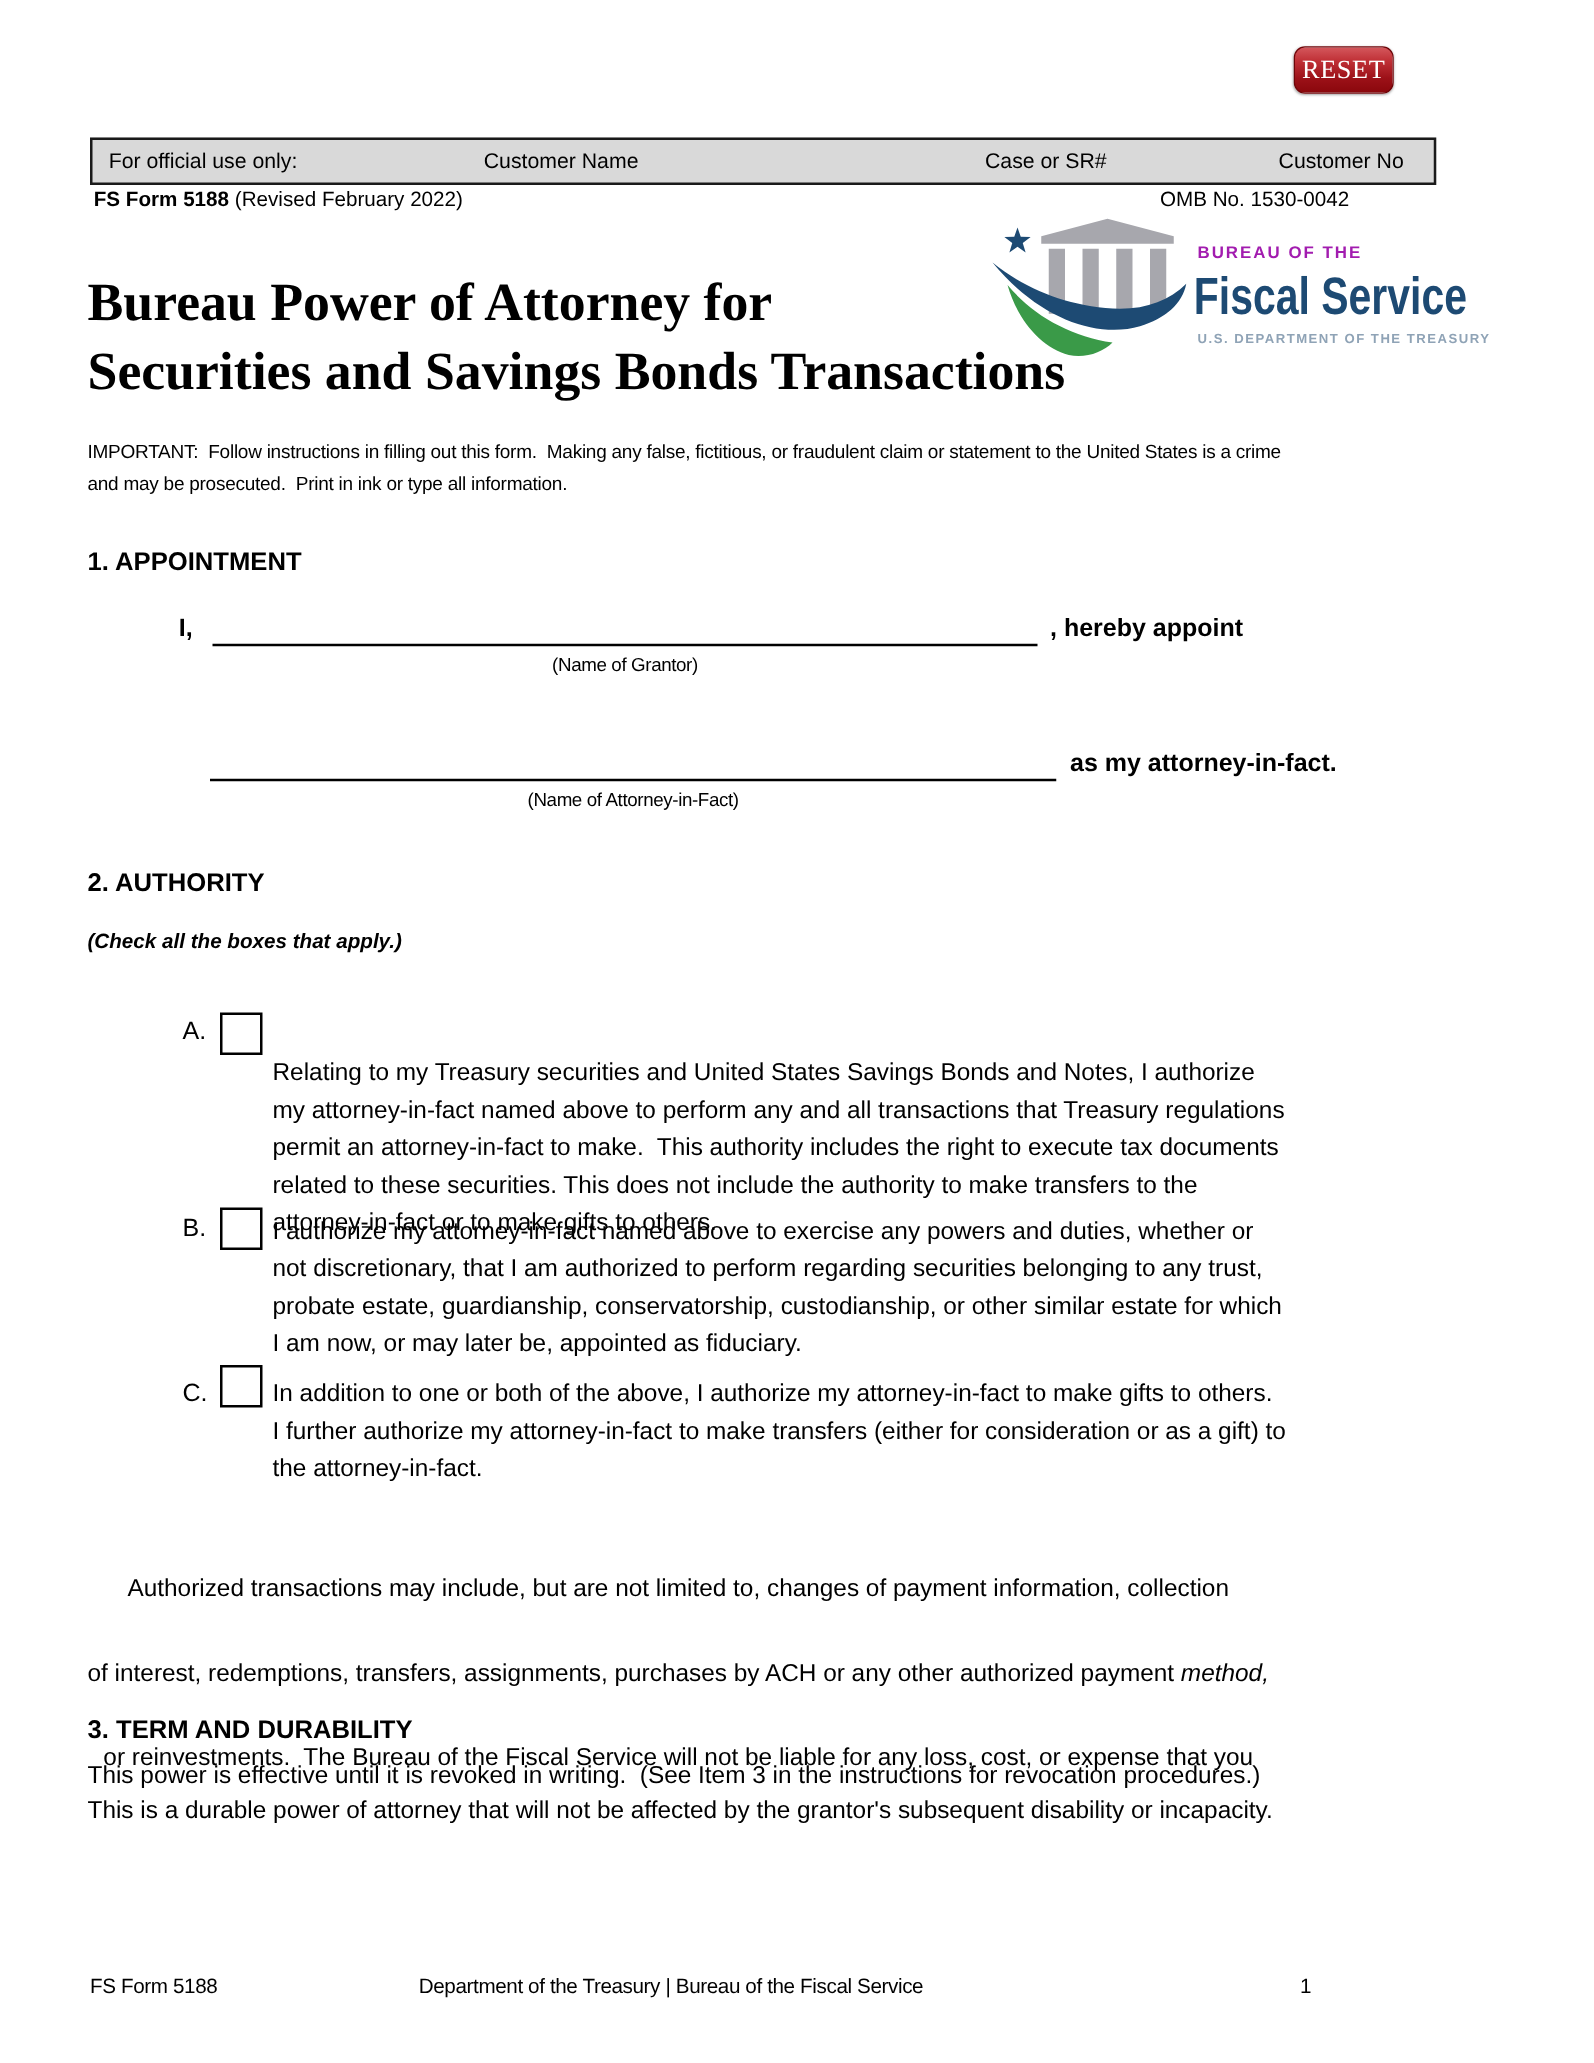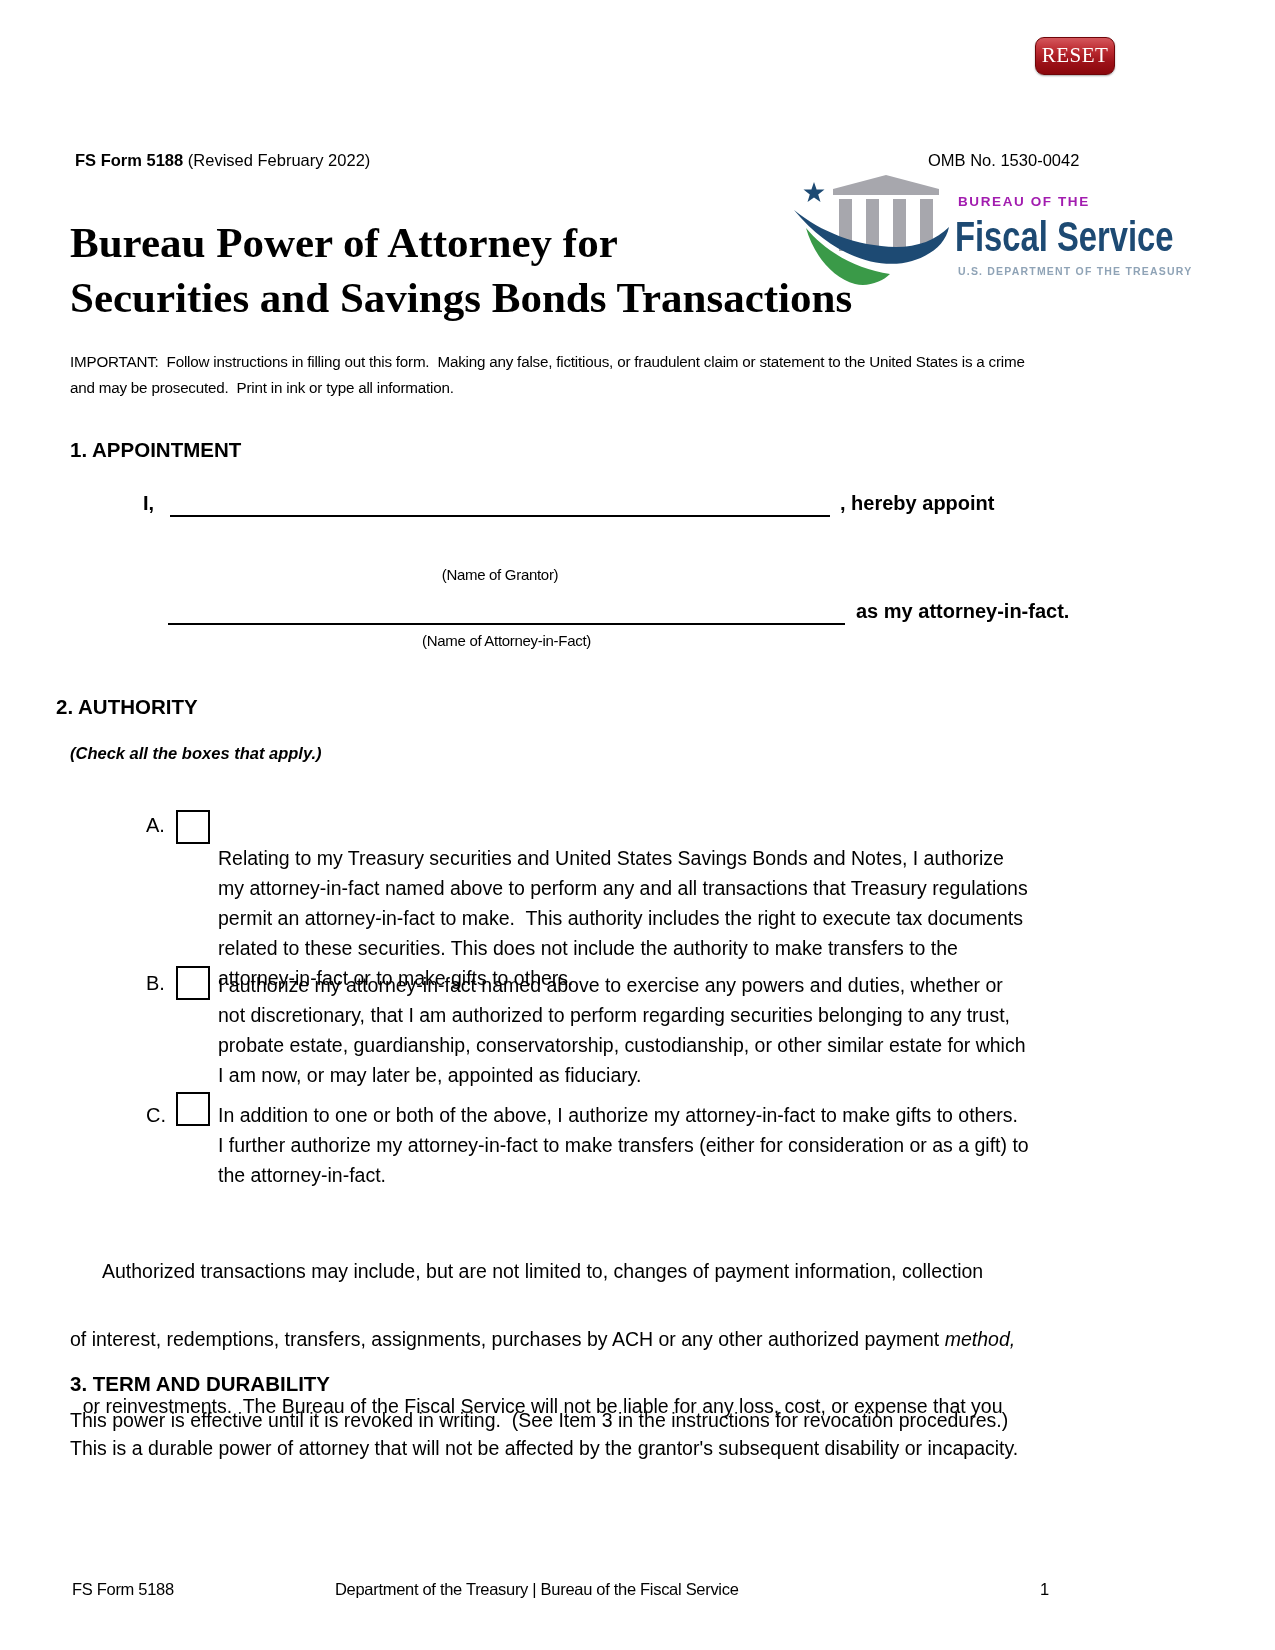--- a/index.html
+++ b/index.html
@@ -46,29 +46,29 @@
   #logo-bureau { left:958px; top:194px; font-size:13.5px; font-weight:bold; letter-spacing:1.6px; color:#a21caf; white-space:nowrap; }
   #logo-name  { left:955px; top:216px; font-size:42px; line-height:42px; font-weight:bold; color:#1d4a73;
                 transform:scaleX(0.78); transform-origin:left top; white-space:nowrap; }
   #logo-dept  { left:958px; top:265px; font-size:10.5px; letter-spacing:1.2px; color:#8fa3b6; font-weight:bold; white-space:nowrap; }
 
   
   #important { left:70px; top:349px; font-size:15.2px; line-height:26px; letter-spacing:-0.2px; }
 
   .section-heading { font-size:20.5px; font-weight:bold; white-space:nowrap; }
   #h-appointment { left:70px; top:438px; }
-  #h-authority   { left:56px; top:695px; }
+  #h-authority   { left:70px; top:695px; }
   #h-term        { left:70px; top:1372px; }
 
   
   .appt-bold { font-size:20px; font-weight:bold; white-space:nowrap; }
   #appt-i        { left:143px; top:492px; }
   #grantor-line  { left:170px; top:490px; width:660px; height:25px; border-bottom:2px solid #000; }
   #appt-hereby   { left:840px; top:492px; }
-  #grantor-caption  { left:170px; top:524px; width:660px; text-align:center; font-size:15px; letter-spacing:-0.3px;margin-top:42px; }
+  #grantor-caption  { left:170px; top:524px; width:660px; text-align:center; font-size:15px; letter-spacing:-0.3px; }
   #attorney-line { left:168px; top:598px; width:677px; height:25px; border-bottom:2px solid #000; }
   #appt-asmy     { left:856px; top:600px; }
   #attorney-caption { left:168px; top:632px; width:677px; text-align:center; font-size:15px; letter-spacing:-0.3px; }
 
   #check-note { left:70px; top:744px; font-size:16.5px; font-weight:bold; font-style:italic; white-space:nowrap; }
 
   
   .auth-label { font-size:20px; white-space:nowrap; }
   .auth-box { width:34px; height:34px; border:2px solid #000; box-sizing:border-box; background:#fff; cursor:pointer; }
   .auth-text { font-size:19.5px; line-height:30px; }
@@ -93,20 +93,26 @@
   #footer-center { left:335px; top:1580px; }
   #footer-page   { left:1040px; top:1580px; }
 </style>
 </head>
 <body>
 
 <div id="page">
 
   <div class="abs" id="reset-btn">RESET</div>
 
+  <div class="abs" id="official-bar">
+    <span class="bar-label" id="bar-official">For official use only:</span>
+    <span class="bar-label" id="bar-custname">Customer Name</span>
+    <span class="bar-label" id="bar-case">Case or SR#</span>
+    <span class="bar-label" id="bar-custno">Customer No</span>
+  </div>
 
   <div class="abs" id="formid-line">
     <b>FS Form 5188</b>
     <span>(Revised February 2022)</span>
   </div>
   <div class="abs" id="omb">OMB No. 1530-0042</div>
 
   <div class="abs" id="title">
     <div>Bureau Power of Attorney for</div>
     <div>Securities and Savings Bonds Transactions</div>

